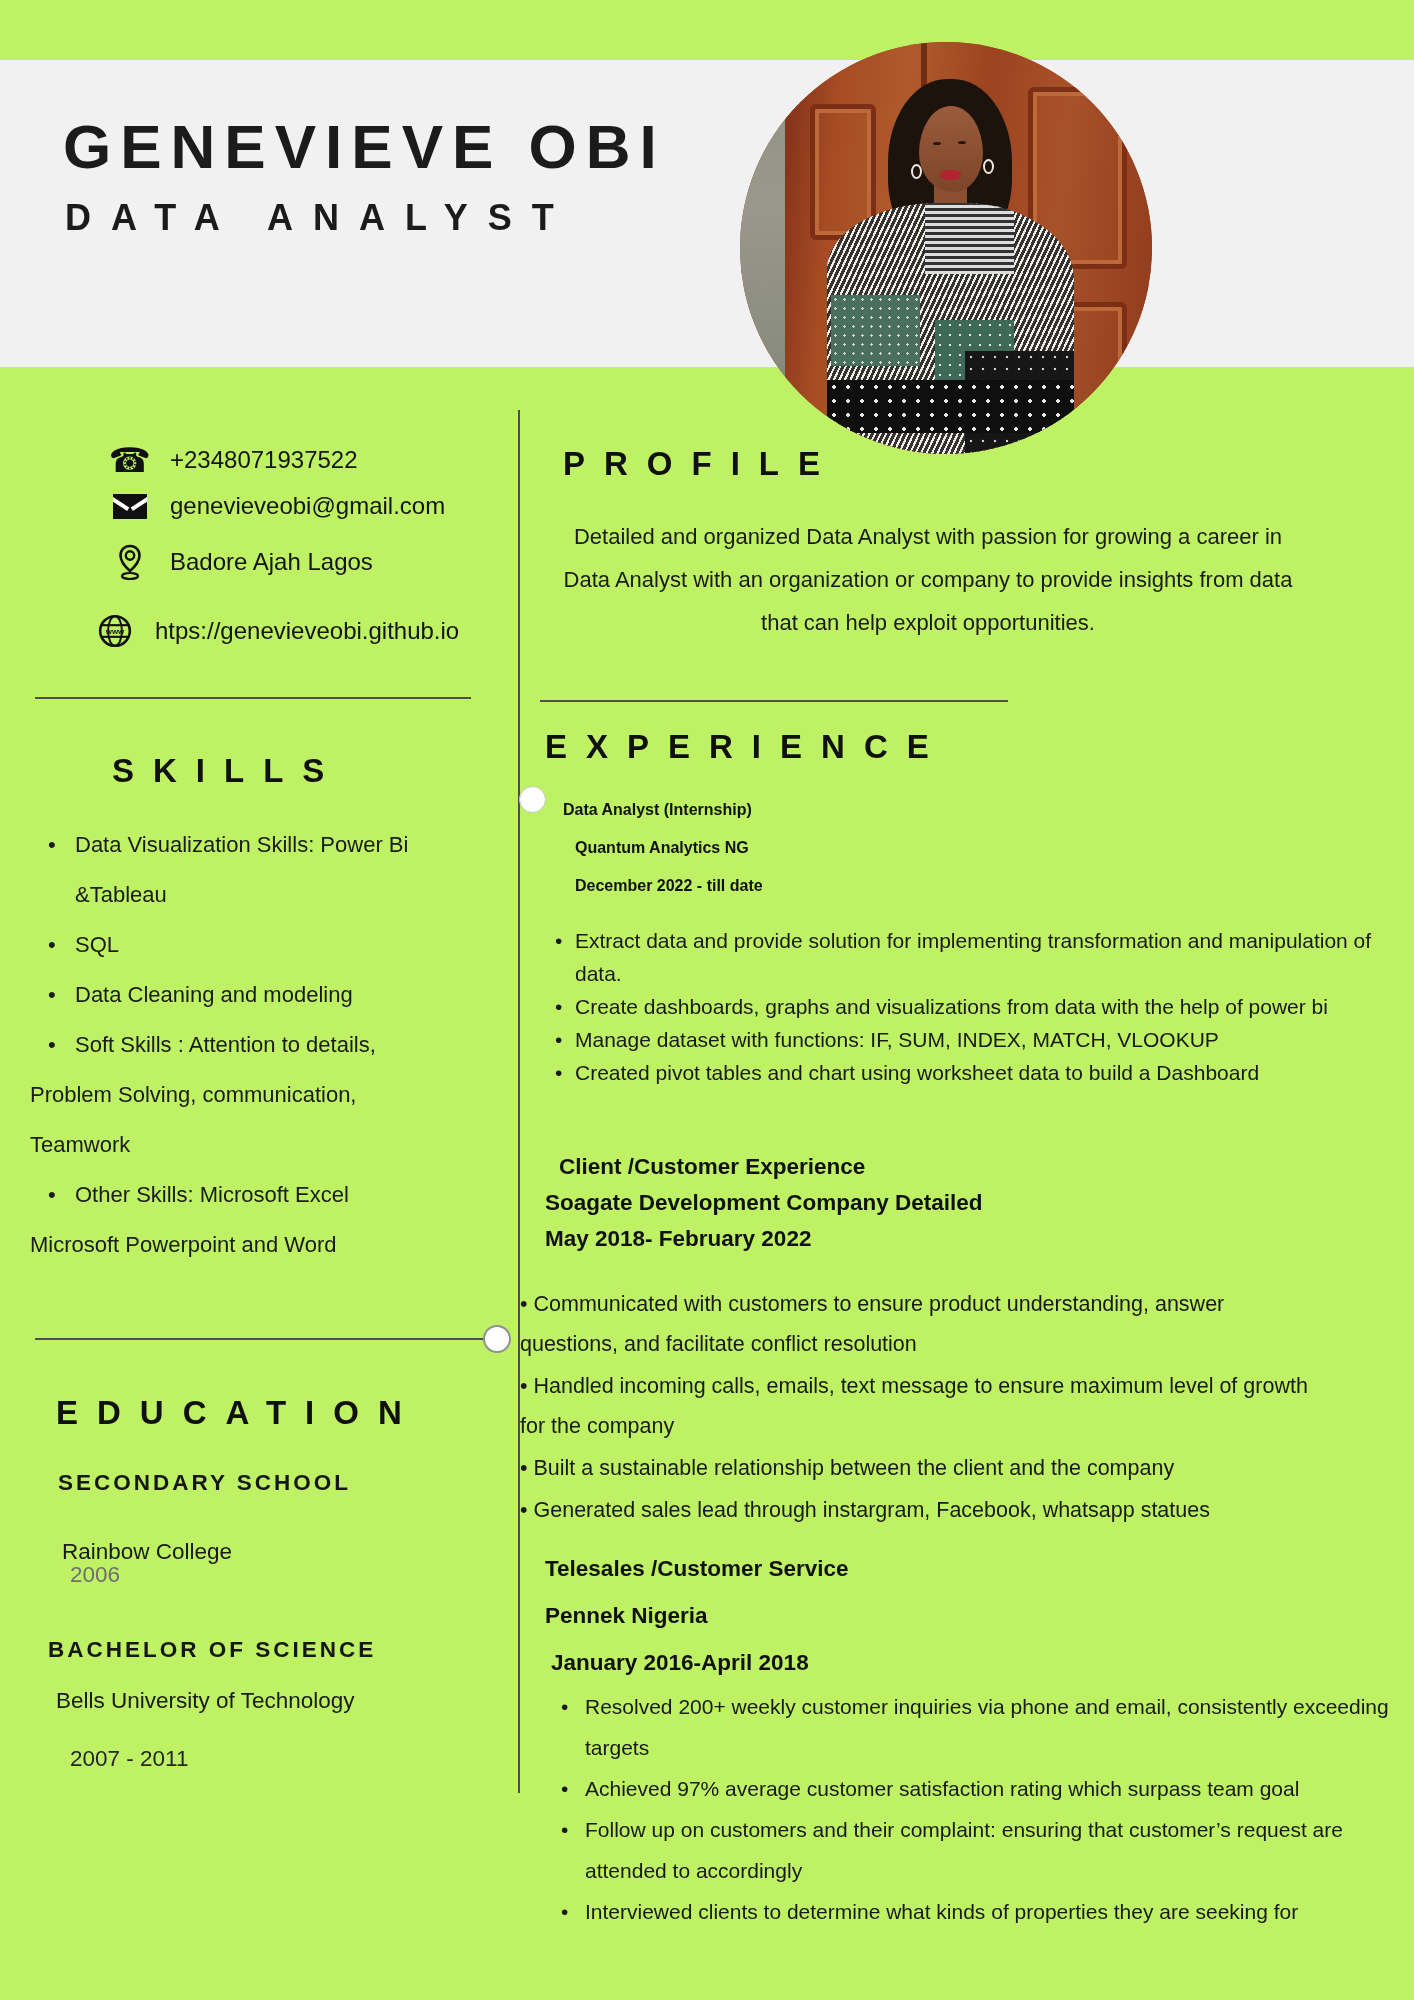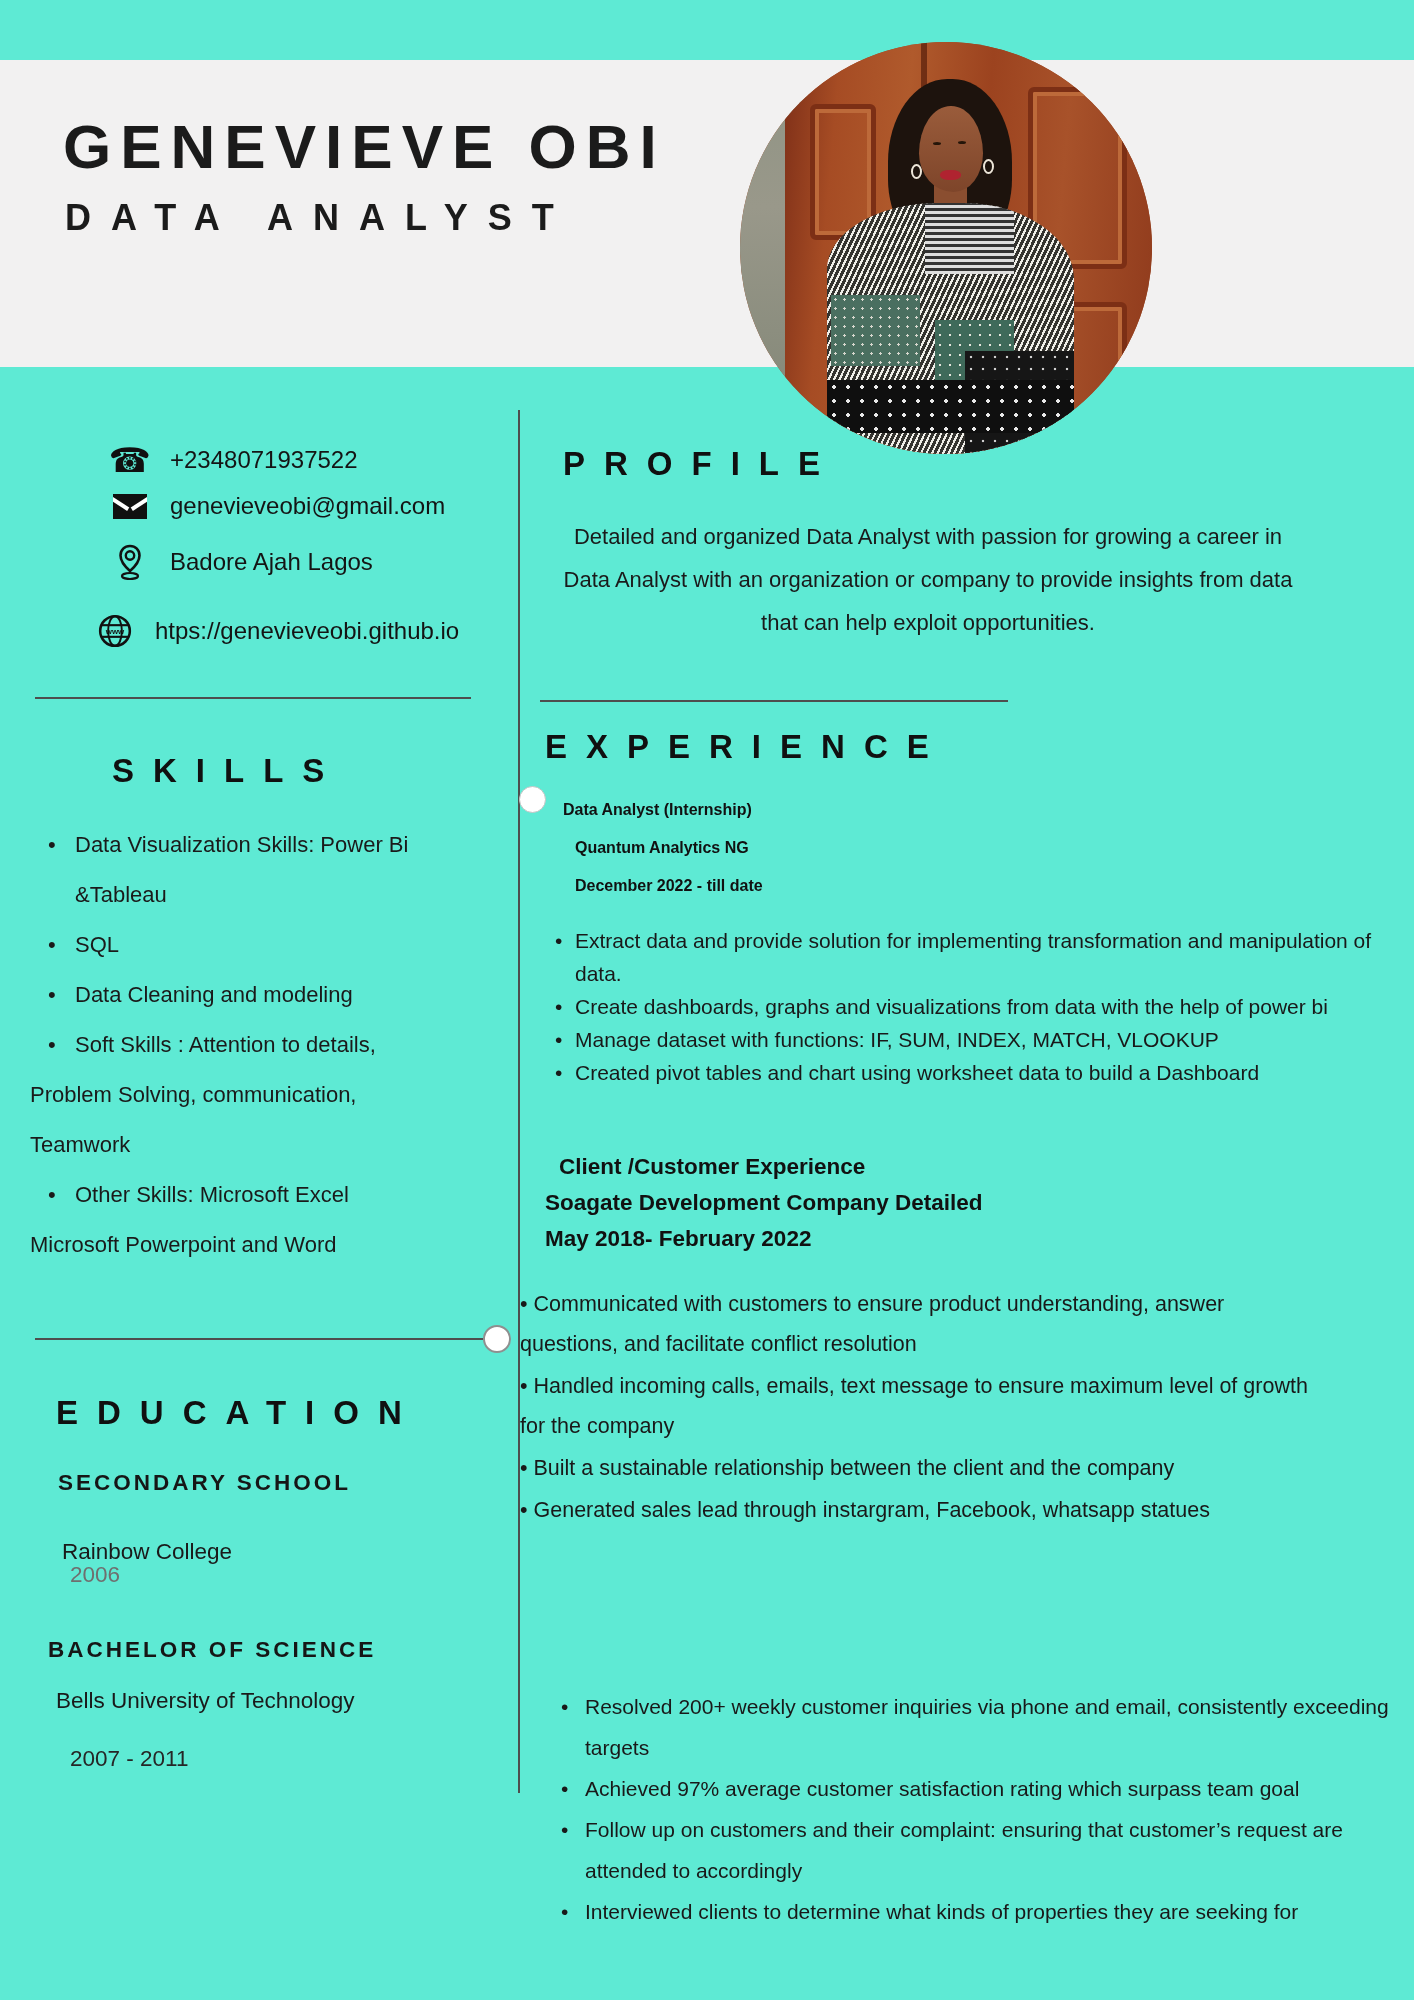--- a/index.html
+++ b/index.html
@@ -1,19 +1,19 @@
 <!DOCTYPE html>
 <html><head>
 <meta charset="utf-8">
 <style>
   * { box-sizing: border-box; margin: 0; padding: 0; }
   html,body { background:#ffffff; }
   .page {
     position: relative; width: 1414px; height: 2000px;
-    background: #5eead4; overflow: hidden;
+    background: #bef264; overflow: hidden;
     font-family: "Liberation Sans", "DejaVu Sans", sans-serif;
     color: #161616;
   }
   .band { position:absolute; top:60px; left:0; width:1414px; height:307px; background:#f2f1f1; }
 
   .name { position:absolute; left:63px; top:112px; font-size:62px; font-weight:bold;
           letter-spacing:9px; color:#1b1b1b; line-height:70px; white-space:nowrap; }
   .persontitle { position:absolute; left:65px; top:196px; font-size:36px; font-weight:bold;
           letter-spacing:20px; color:#1b1b1b; line-height:44px; white-space:nowrap; }
 
@@ -240,20 +240,25 @@
     <div>Soagate Development Company Detailed</div>
     <div>May 2018- February 2022</div>
   </div>
   <div class="bpars">
     <p>Communicated with customers to ensure product understanding, answer questions, and facilitate conflict resolution</p>
     <p>Handled incoming calls, emails, text message to ensure maximum level of growth for the company</p>
     <p>Built a sustainable relationship between the client and the company</p>
     <p>Generated sales lead through instargram, Facebook, whatsapp statues</p>
   </div>
 
+  <div class="job j3">
+    <div>Telesales /Customer Service</div>
+    <div>Pennek Nigeria</div>
+    <div class="t3">January 2016-April 2018</div>
+  </div>
   <ul class="blist b3">
     <li>Resolved 200+ weekly customer inquiries via phone and email, consistently exceeding targets</li>
     <li>Achieved 97% average customer satisfaction rating which surpass team goal</li>
     <li>Follow up on customers and their complaint: ensuring that customer’s request are attended to accordingly</li>
     <li>Interviewed clients to determine what kinds of properties they are seeking for</li>
   </ul>
 
   <div class="sec-h" style="left:56px; top:1394px;">EDUCATION</div>
 
   <div class="edu-level" style="left:58px; top:1470px;">SECONDARY SCHOOL</div>

